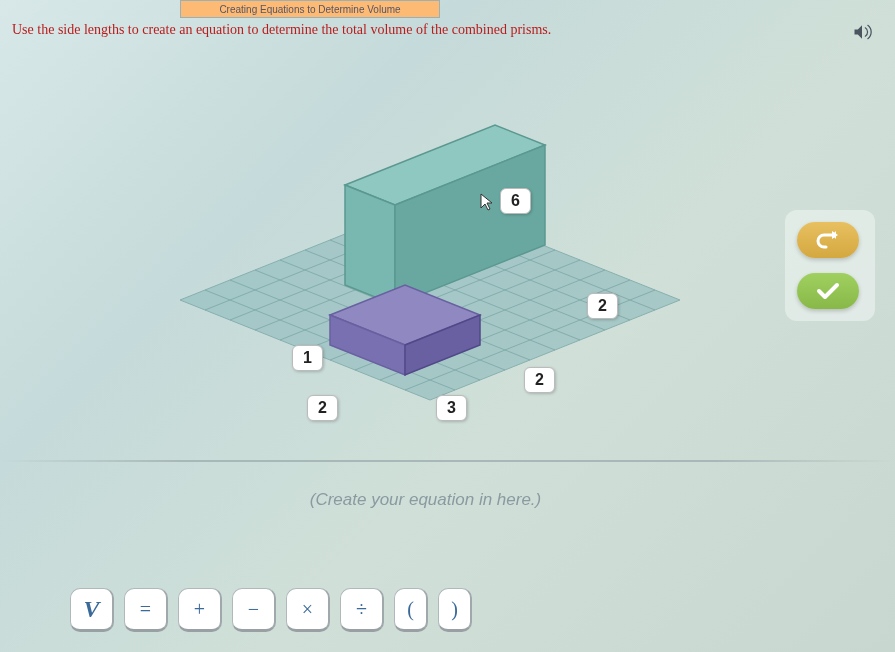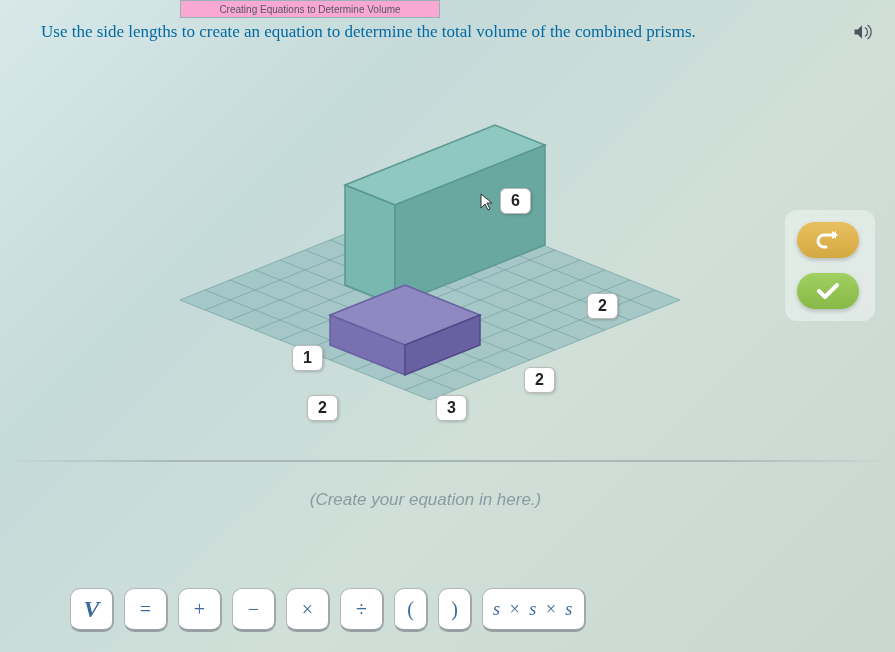--- a/index.html
+++ b/index.html
@@ -10,37 +10,36 @@
       font-family: Arial, sans-serif;
       position: relative;
       overflow: hidden;
     }
     .header-strip {
       position: absolute;
       top: 0;
       left: 180px;
       width: 260px;
       height: 18px;
-      background: #f9a8d4;
+      background: #fdba74;
       border: 1px solid #9ab0b5;
       font-size: 10px;
       color: #556;
       display: flex;
       align-items: center;
       justify-content: center;
       overflow: hidden;
     }
     .instruction {
       position: absolute;
       top: 22px;
       left: 12px;
-      font-size: 17px;
-      color: #0369a1;
+      font-size: 14px;
+      color: #b91c1c;
       font-family: Georgia, serif;
-      margin-left: 29px;
     }
     .audio-icon {
       position: absolute;
       top: 22px;
       right: 22px;
       width: 22px;
       height: 20px;
       cursor: pointer;
     }
     .canvas-area {
@@ -247,16 +246,13 @@
   <div class="tool-btn">
       <span class="v-italic">V</span>
     </div>
   <div class="tool-btn">=</div>
   <div class="tool-btn">+</div>
   <div class="tool-btn">−</div>
   <div class="tool-btn">×</div>
   <div class="tool-btn">÷</div>
   <div class="tool-btn narrow">(</div>
   <div class="tool-btn narrow">)</div>
-  <div class="tool-btn">
-      <span class="formula">s × s × s</span>
-    </div>
 </div>
 
 </body></html>

